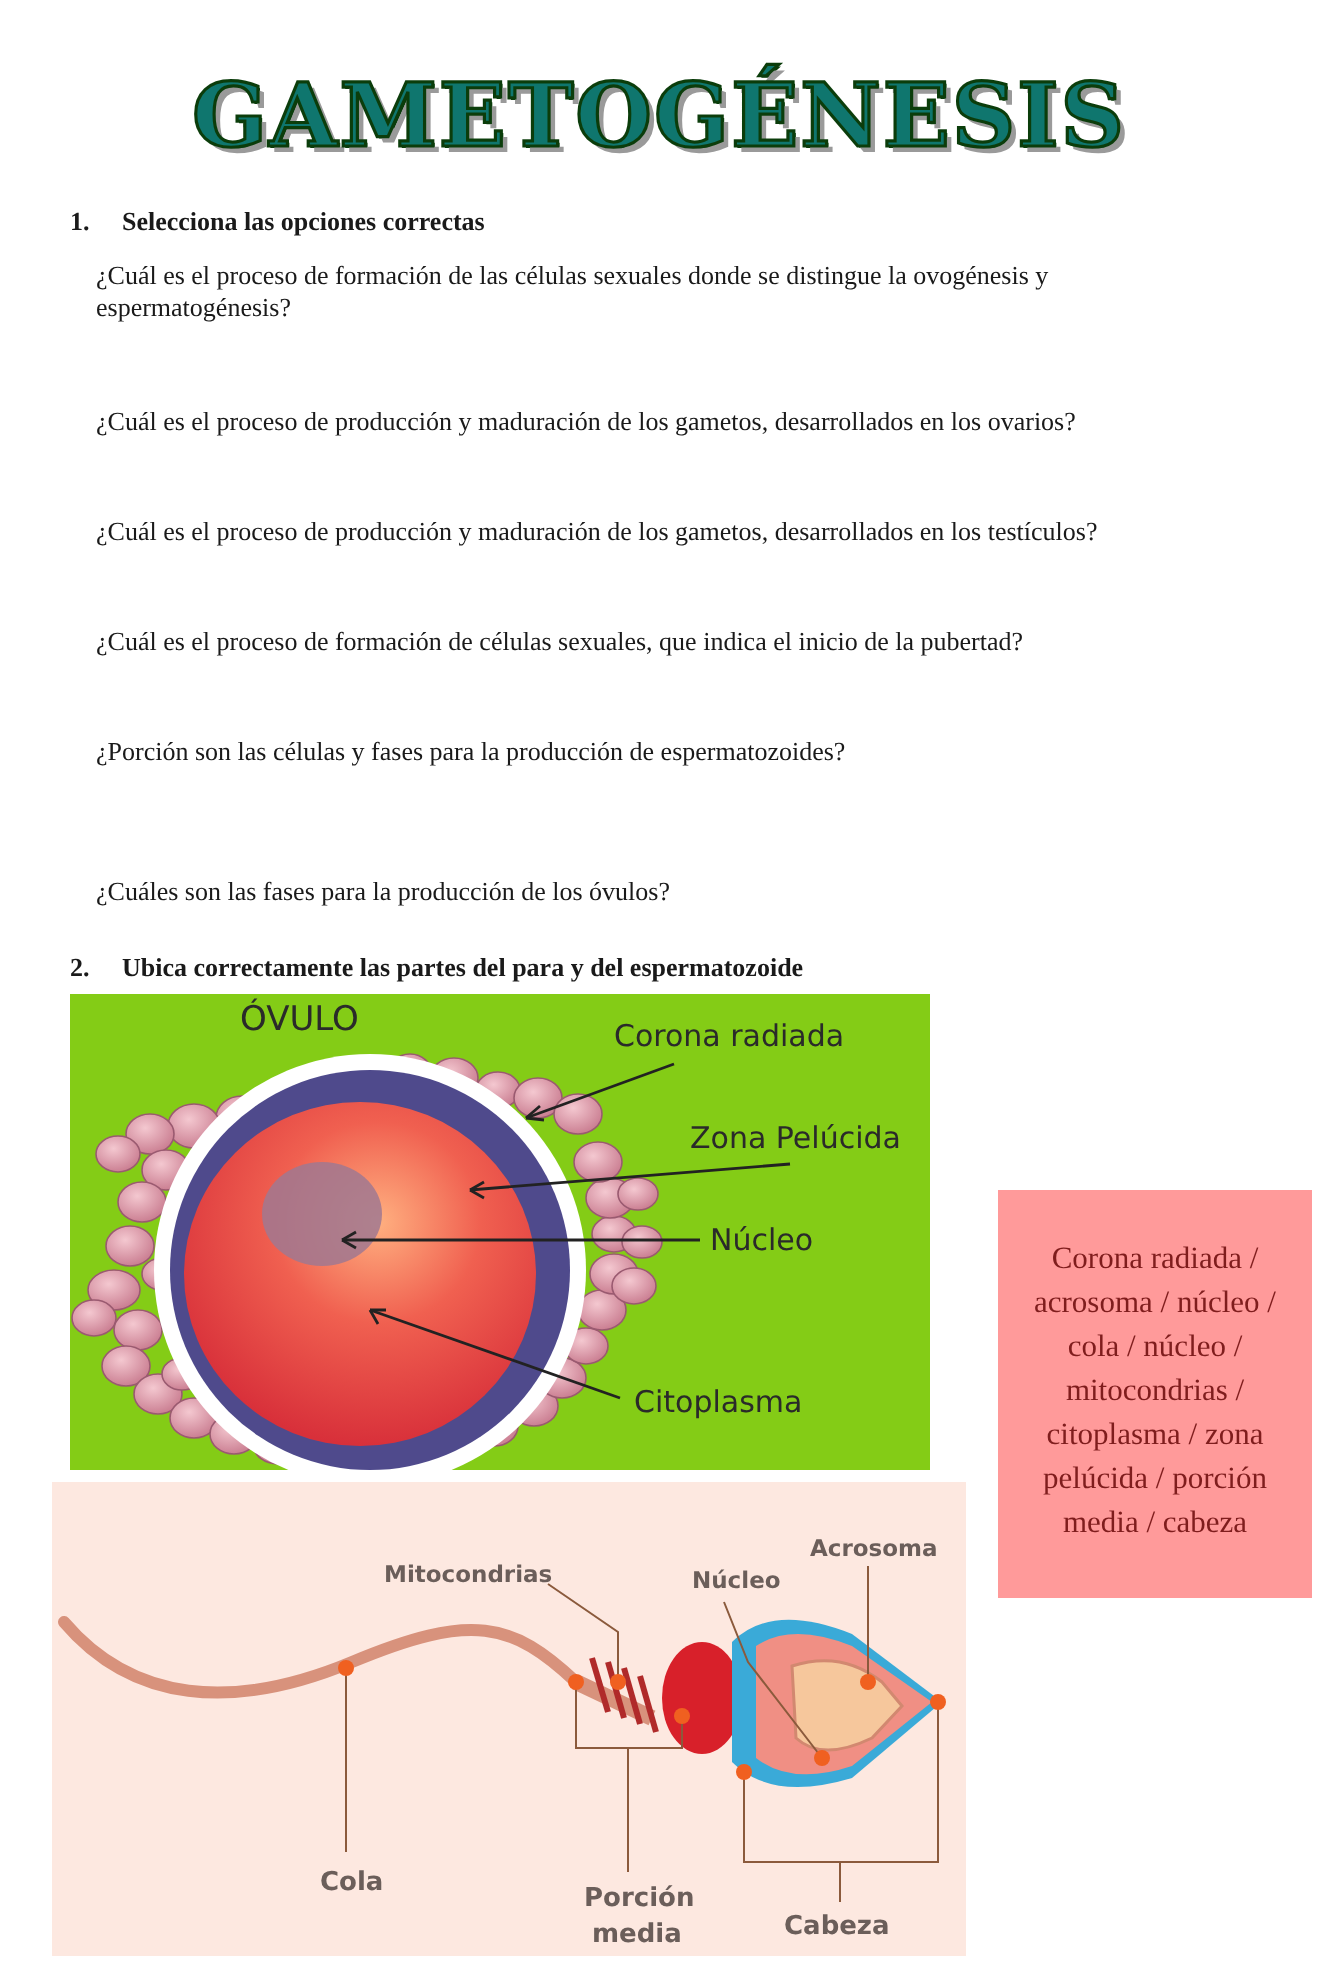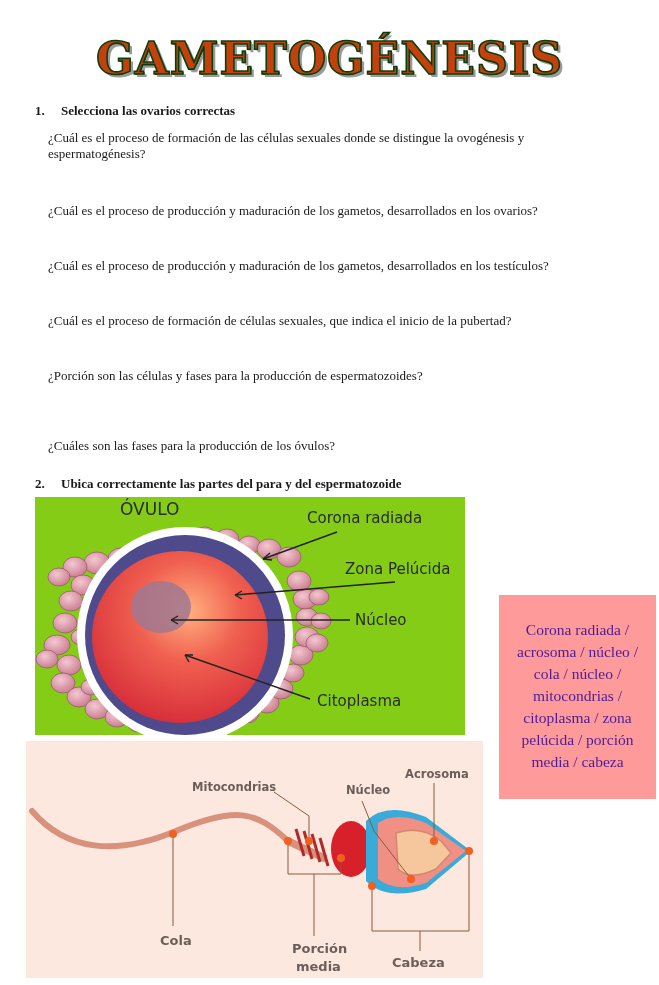--- a/index.html
+++ b/index.html
@@ -1,44 +1,44 @@
 <!DOCTYPE html>
 <html><head>
 <meta charset="utf-8">
 <style>
   html, body { margin:0; padding:0; background:#ffffff; }
   body { width:659px; height:985px; position:relative; overflow:hidden; font-family:"Liberation Serif", serif; color:#1a1a1a; }
   .title {
     position:absolute; left:0; top:33px; width:659px; text-align:center;
     font-family:"DejaVu Serif", serif; font-weight:900; font-size:44px; letter-spacing:1px;
-    color:#c2410c;
+    color:#0f766e;
     -webkit-text-stroke:1.6px #0b3d0b;
     text-shadow: 3px 3px 0 #9a9a9a, 1px 1px 0 #0b3d0b;
     line-height:52px;
   }
   .sec-head { position:absolute; left:35px; font-weight:bold; font-size:13px; white-space:nowrap; }
   .sec-head .num { display:inline-block; width:26px; }
   .q { position:absolute; left:48px; font-size:13px; line-height:16px; width:560px; }
   .fig-ovulo { position:absolute; left:35px; top:497px; width:430px; height:238px; background:#84cc16; }
   .fig-sperm { position:absolute; left:26px; top:741px; width:457px; height:237px; background:#fde8e0; }
   .wordbox {
     position:absolute; left:499px; top:595px; width:157px; height:204px; background:#ff9a9a;
     font-size:15.5px; line-height:22px; text-align:center; box-sizing:border-box; padding:24px 6px 0 6px;
-    color:#4c1d95;
+    color:#7f1d1d;
   }
   .lbl { font-family:"DejaVu Sans", sans-serif; fill:#2a2a2a; }
   .slbl { font-family:"DejaVu Sans", sans-serif; fill:#6b5e5a; font-weight:bold; }
 </style>
 </head>
 <body>
 
 <div class="title">GAMETOGÉNESIS</div>
 
 <div class="sec-head" style="top:103px;">
-  <span class="num">1.</span><span>Selecciona las ovarios correctas</span>
+  <span class="num">1.</span><span>Selecciona las opciones correctas</span>
 </div>
 
 <div class="q" style="top:130px;width:540px;">¿Cuál es el proceso de formación de las células sexuales donde se distingue la ovogénesis y espermatogénesis?</div>
 <div class="q" style="top:203px;">¿Cuál es el proceso de producción y maduración de los gametos, desarrollados en los ovarios?</div>
 <div class="q" style="top:258px;">¿Cuál es el proceso de producción y maduración de los gametos, desarrollados en los testículos?</div>
 <div class="q" style="top:313px;">¿Cuál es el proceso de formación de células sexuales, que indica el inicio de la pubertad?</div>
 <div class="q" style="top:368px;">¿Porción son las células y fases para la producción de espermatozoides?</div>
 <div class="q" style="top:438px;">¿Cuáles son las fases para la producción de los óvulos?</div>
 
 <div class="sec-head" style="top:476px;">

